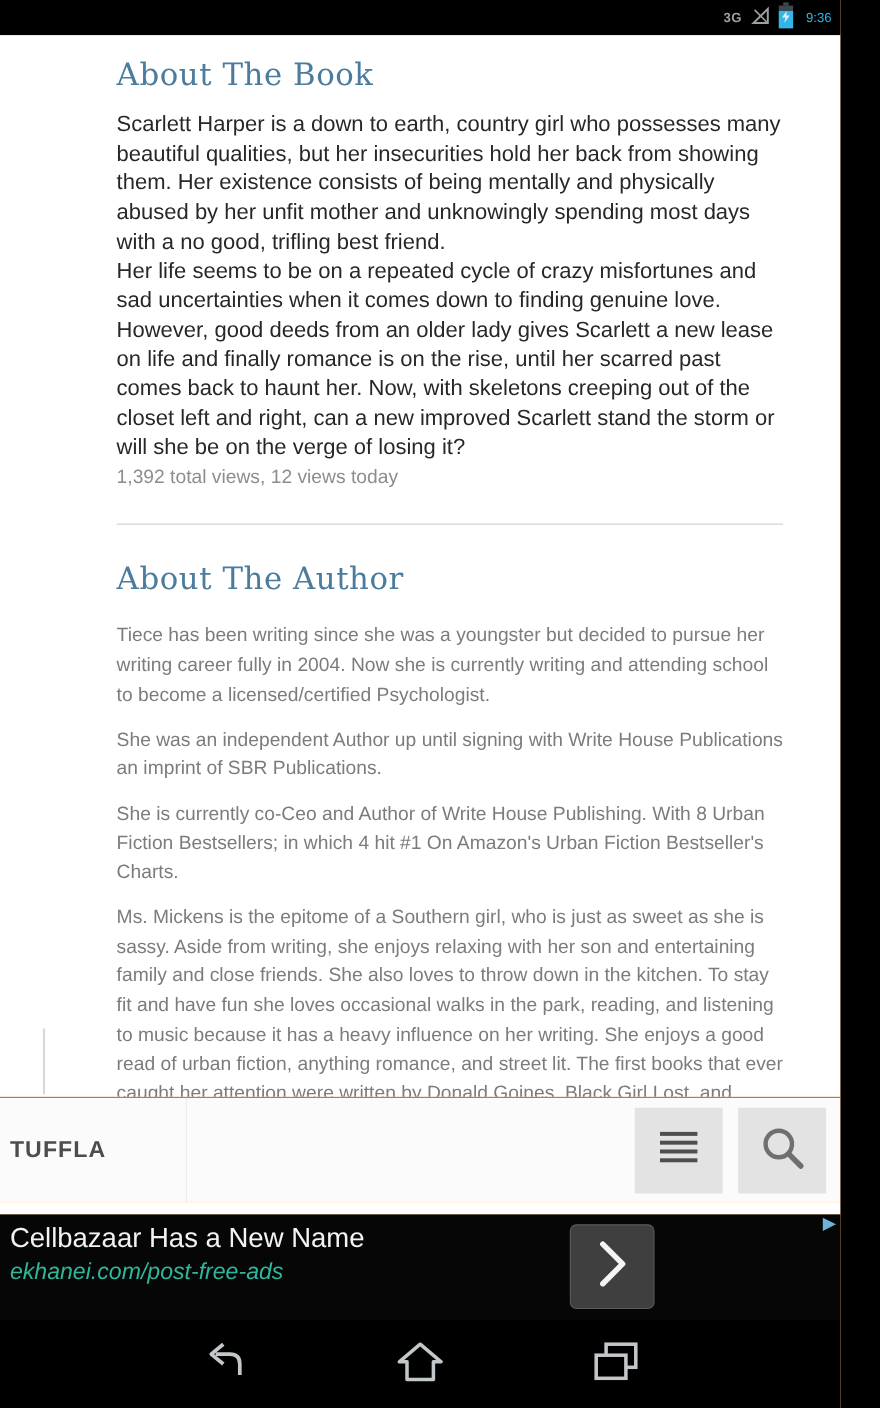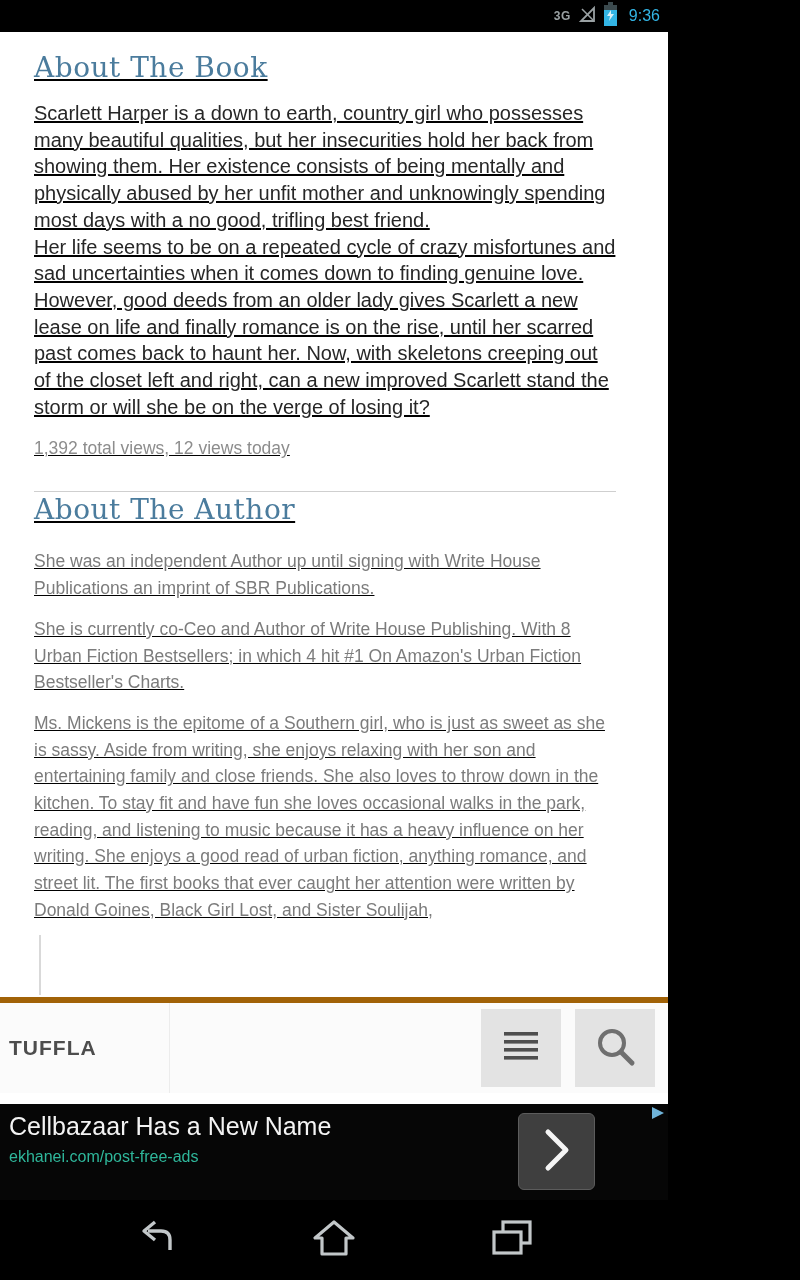--- a/index.html
+++ b/index.html
@@ -1,49 +1,49 @@
 <!DOCTYPE html>
 <html><head>
 <meta charset="utf-8">
 <style>
   * { margin:0; padding:0; box-sizing:border-box; }
   html,body { background:#000; }
   body { width:800px; height:1280px; font-family:"Liberation Sans", sans-serif; }
-  .screen { position:relative; width:668px; height:1280px; background:#fdba74; display:flex; flex-direction:column; overflow:hidden; }
+  .screen { position:relative; width:764px; height:1280px; background:#fdba74; display:flex; flex-direction:column; overflow:hidden; }
 
   
   .status-bar { height:32px; background:#000; display:flex; align-items:center; justify-content:flex-end; gap:7px; padding-right:8px; }
   .net-label { color:#9aa1a3; font-size:12px; font-weight:bold; letter-spacing:0.5px; }
-  .clock { color:#33b5e5; font-size:16px; margin-left:4px; }
+  .clock { color:#33b5e5; font-size:12px; margin-left:4px; }
 
   
-  .content { position:relative; height:965px; background:#fff; padding:14px 52px 0 34px; overflow:hidden;text-decoration:underline; }
+  .content { position:relative; height:965px; background:#fff; padding:14px 52px 0 106px; overflow:hidden; }
   .section-heading { font-family:"DejaVu Serif", serif; font-weight:500; font-size:28px; line-height:36px; color:#4b7c9d; letter-spacing:0.5px; }
   .book-heading { margin-top:4px; margin-bottom:14px; }
-  .author-heading { margin-bottom:20px; }
+  .author-heading { margin-top:31px; margin-bottom:20px; }
   .book-copy p { font-size:20px; line-height:26.7px; color:#272727; }
-  .views-line { font-size:17.5px; line-height:27px; color:#8d8d8d;margin-top:15px; }
+  .views-line { font-size:17.5px; line-height:27px; color:#8d8d8d; }
   .divider { border:none; border-top:1px solid #cfcfcf; margin-top:29px; }
   .author-copy p { font-size:17.5px; line-height:26.7px; color:#7c7c7c; margin-bottom:14px; }
   .scroll-thumb { position:absolute; left:39px; top:903px; width:2px; height:60px; background:#d9d9d9; }
 
   
-  .site-footer { height:96px; background:#fbfbfb; border-top:6px solid #a16207; display:flex; align-items:center; }
+  .site-footer { height:96px; background:#fbfbfb; border-top:1px solid #a16207; display:flex; align-items:center; }
   .brand-cell { width:170px; height:100%; display:flex; align-items:center; padding-left:9px; border-right:1px solid #ececec; }
   .brand { font-size:21px; font-weight:bold; color:#4d4d4d; letter-spacing:1px; }
   .footer-spacer { flex:1; }
   .tool-btn { width:80px; height:78px; background:#e3e3e3; display:flex; align-items:center; justify-content:center; margin-right:14px; cursor:pointer; }
   .tool-btn:last-child { margin-right:13px; }
 
   .white-gap { height:11px; background:#fff; }
 
   
   .ad-banner { position:relative; height:96px; background:#060606; padding:7px 6px 0 9px; cursor:pointer; }
   .ad-title { color:#f3f3f3; font-size:25px; line-height:30px; font-weight:400; }
-  .ad-url { color:#2fb79b; font-size:16px; line-height:24px; margin-top:4px; }
+  .ad-url { color:#2fb79b; font-size:21px; line-height:24px; margin-top:4px;font-style:italic; }
   .ad-subtitle { color:#ededed; font-size:17px; line-height:23px; margin-top:4px; }
   .ad-cta { position:absolute; left:518px; top:9px; width:77px; height:77px; background:#3f3f3f; border:1px solid #5c5c5c; border-radius:6px; display:flex; align-items:center; justify-content:center; cursor:pointer; }
   .adchoices { position:absolute; top:1px; right:2px; width:16px; height:16px; }
 
   
   .nav-bar { height:80px; background:#000; display:flex; align-items:center; justify-content:center; gap:92px; }
   .nav-btn { width:86px; height:60px; display:flex; align-items:center; justify-content:center; cursor:pointer; }
 </style>
 </head>
 <body>
@@ -72,20 +72,21 @@
   <div class="content">
     <h1 class="section-heading book-heading">About The Book</h1>
     <div class="book-copy">
       <p>Scarlett Harper is a down to earth, country girl who possesses many beautiful qualities, but her insecurities hold her back from showing them. Her existence consists of being mentally and physically abused by her unfit mother and unknowingly spending most days with a no good, trifling best friend.</p>
       <p>Her life seems to be on a repeated cycle of crazy misfortunes and sad uncertainties when it comes down to finding genuine love. However, good deeds from an older lady gives Scarlett a new lease on life and finally romance is on the rise, until her scarred past comes back to haunt her. Now, with skeletons creeping out of the closet left and right, can a new improved Scarlett stand the storm or will she be on the verge of losing it?</p>
     </div>
     <div class="views-line">1,392 total views, 12 views today</div>
     <hr class="divider">
     <h1 class="section-heading author-heading">About The Author</h1>
     <div class="author-copy">
+      <p>Tiece has been writing since she was a youngster but decided to pursue her writing career fully in 2004. Now she is currently writing and attending school to become a licensed/certified Psychologist.</p>
       <p>She was an independent Author up until signing with Write House Publications an imprint of SBR Publications.</p>
       <p>She is currently co-Ceo and Author of Write House Publishing. With 8 Urban Fiction Bestsellers; in which 4 hit #1 On Amazon's Urban Fiction Bestseller's Charts.</p>
       <p>Ms. Mickens is the epitome of a Southern girl, who is just as sweet as she is sassy. Aside from writing, she enjoys relaxing with her son and entertaining family and close friends. She also loves to throw down in the kitchen. To stay fit and have fun she loves occasional walks in the park, reading, and listening to music because it has a heavy influence on her writing. She enjoys a good read of urban fiction, anything romance, and street lit. The first books that ever caught her attention were written by Donald Goines, Black Girl Lost, and Sister Soulijah,</p>
     </div>
     <div class="scroll-thumb"></div>
   </div>
 
   <div class="site-footer">
     <div class="brand-cell">
       <span class="brand">TUFFLA</span>

